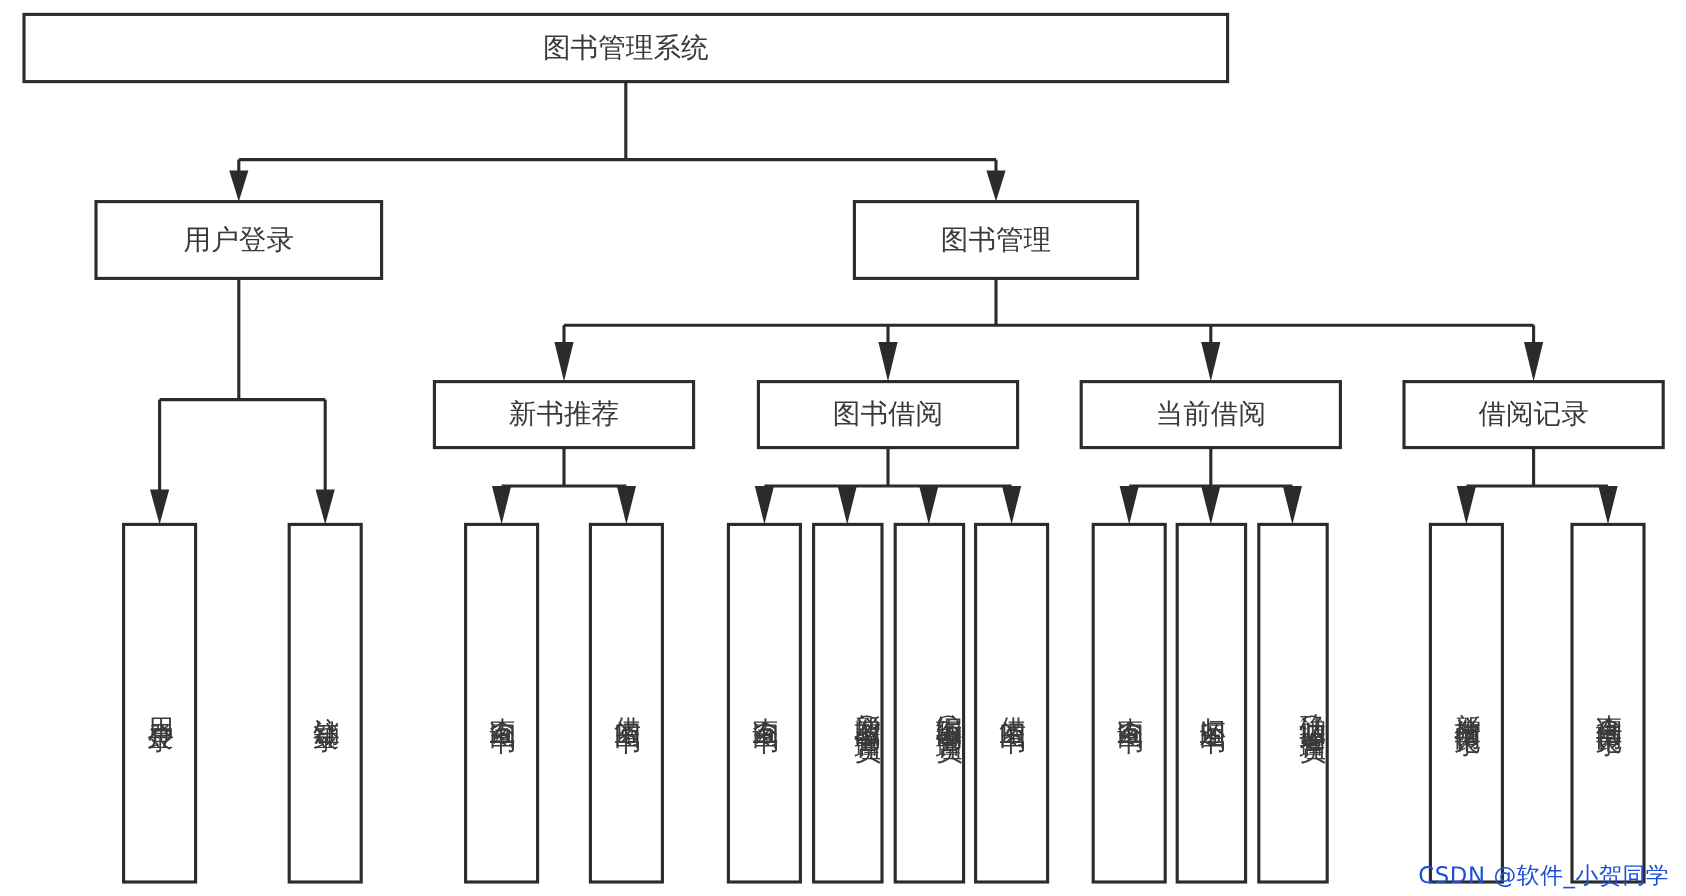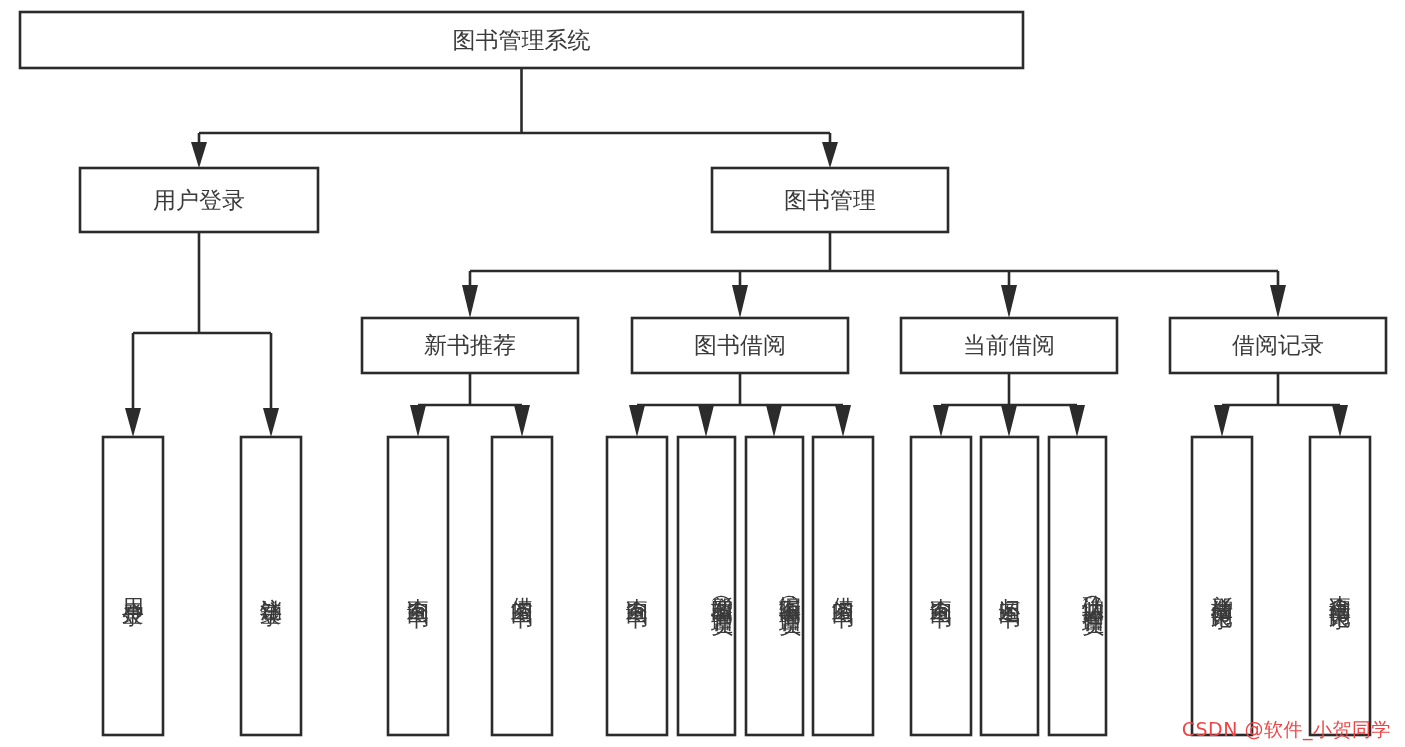--- a/index.html
+++ b/index.html
@@ -66,21 +66,21 @@
     white-space: nowrap;
     pointer-events: none;
     box-sizing: border-box;
   }
   .watermark {
     position: absolute;
     right: 14px;
     bottom: 4px;
     font-family: "DejaVu Sans", "Liberation Sans", sans-serif;
     font-size: 19px;
-    color: #ef4444;
+    color: #1d4ed8;
     letter-spacing: 0.5px;
     white-space: nowrap;
     text-align: center;
   }
 </style>
 </head>
 <body>
 
 <div id="diagram-root">
 

